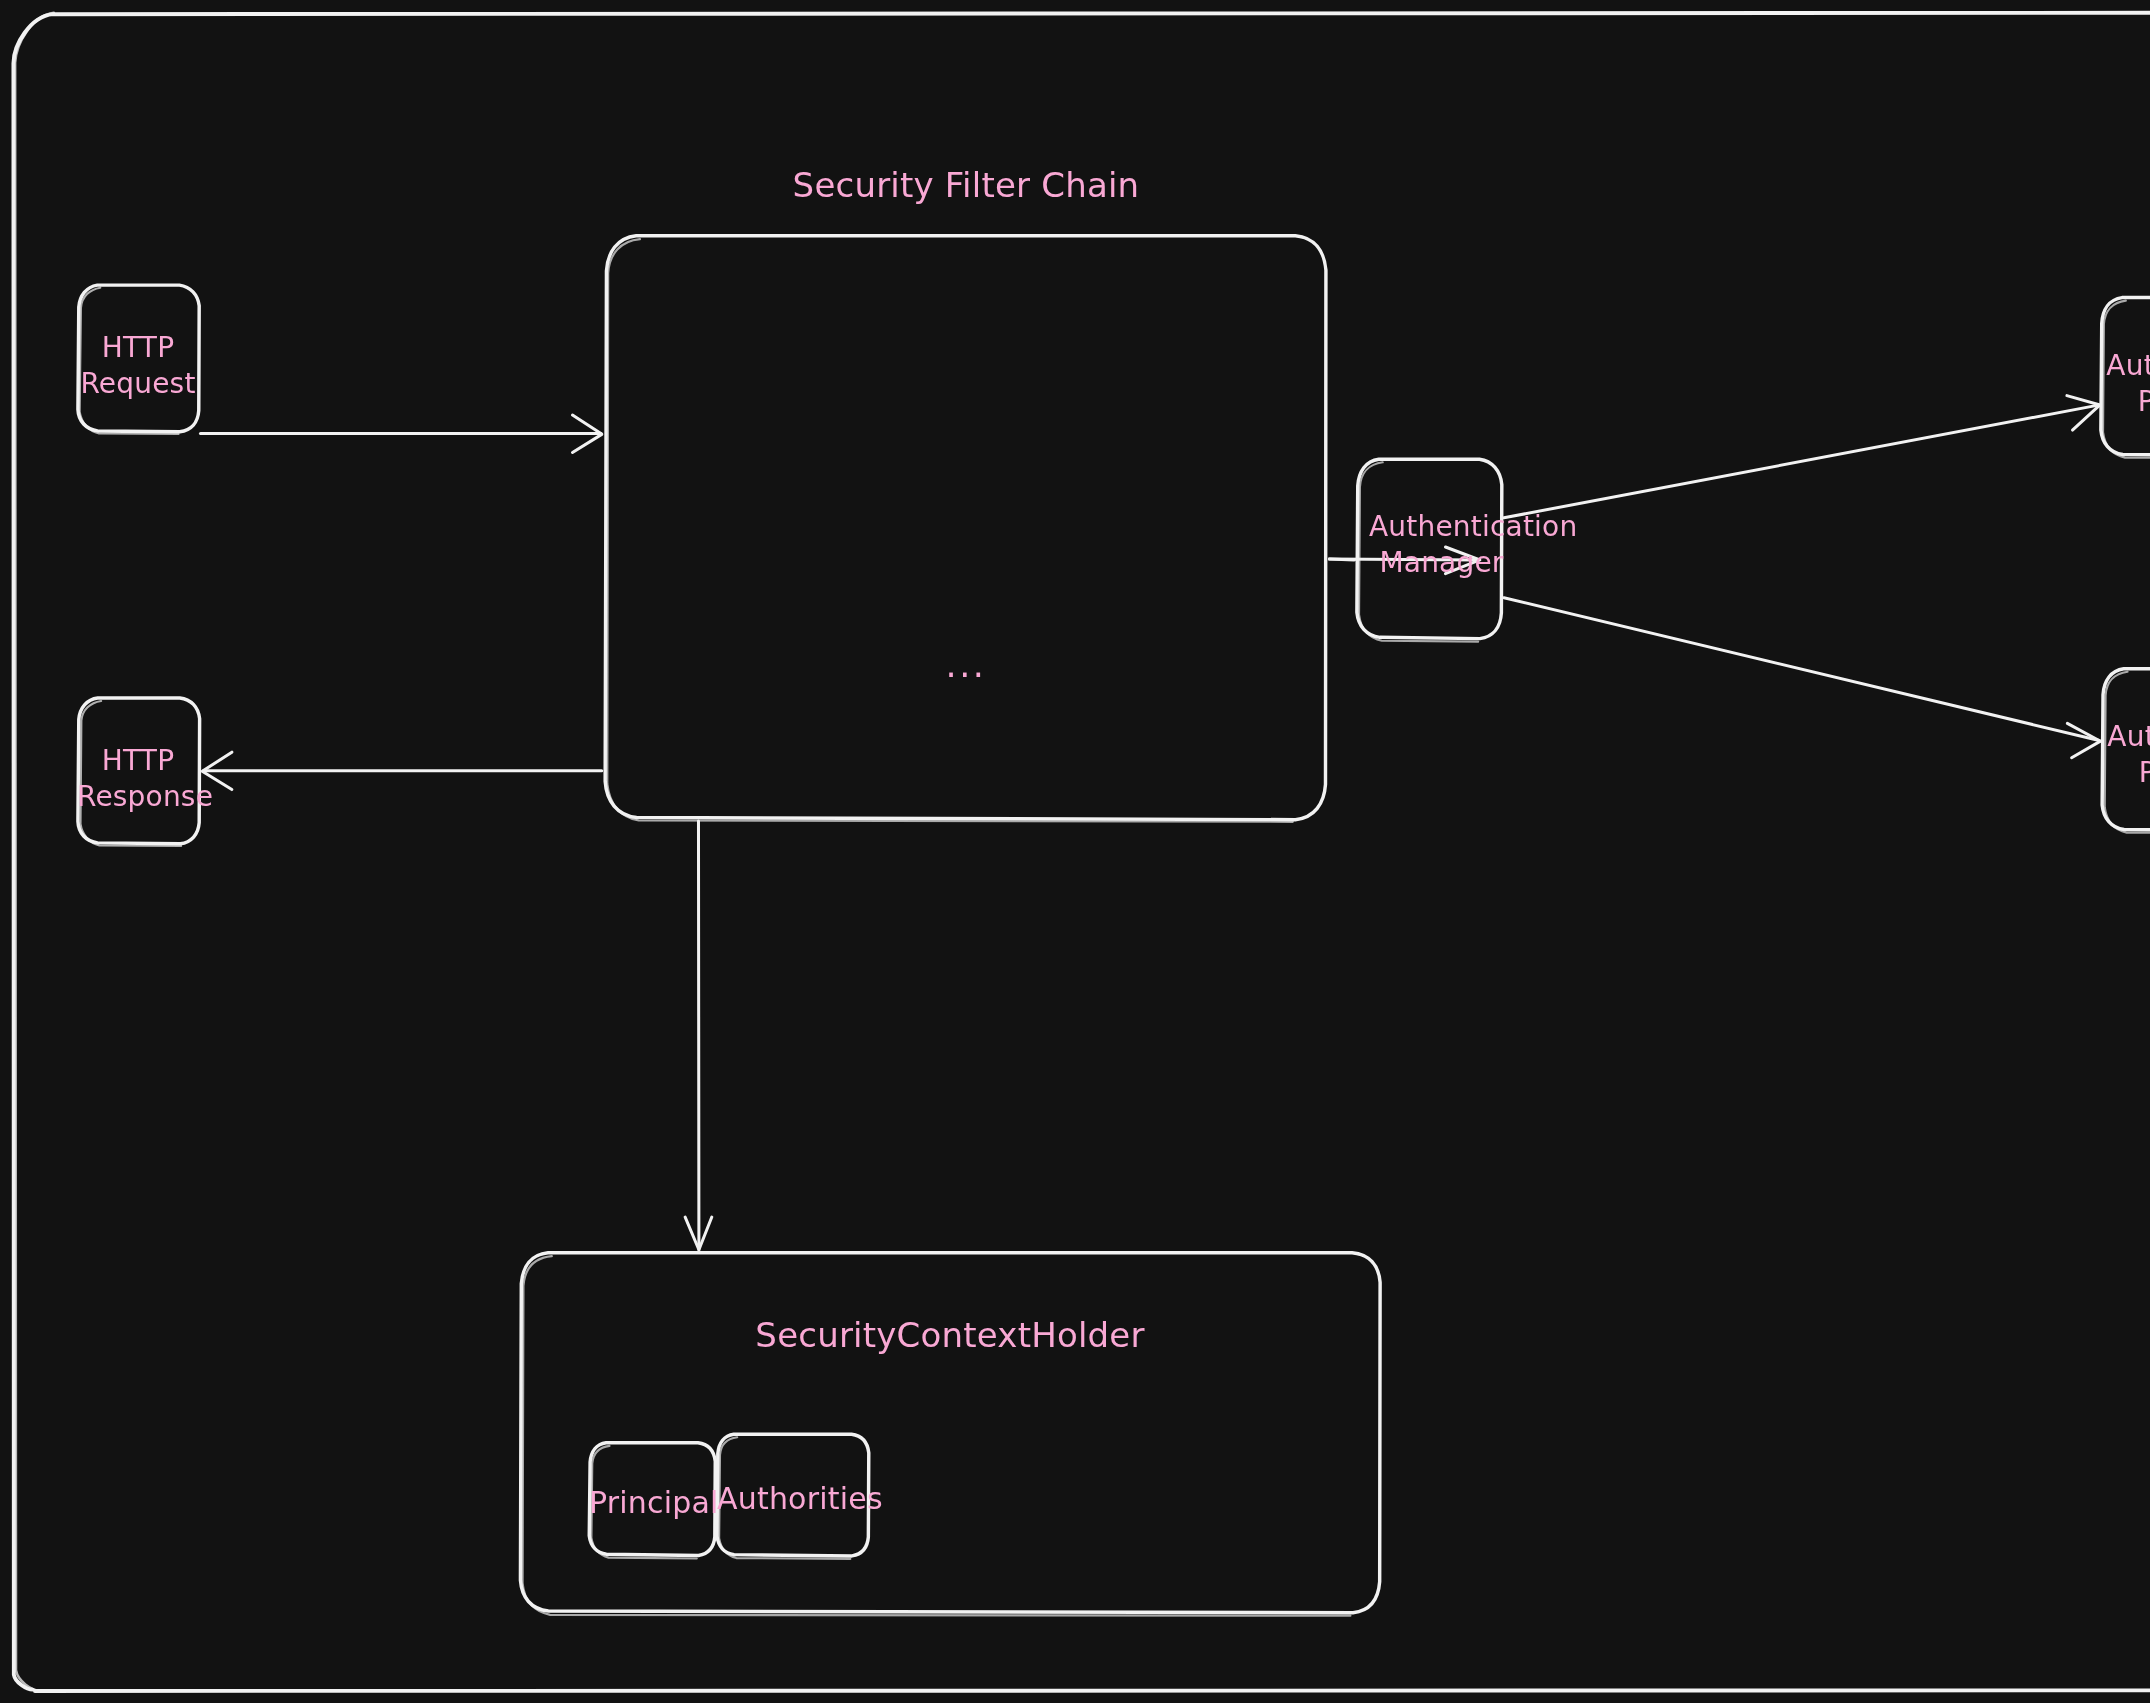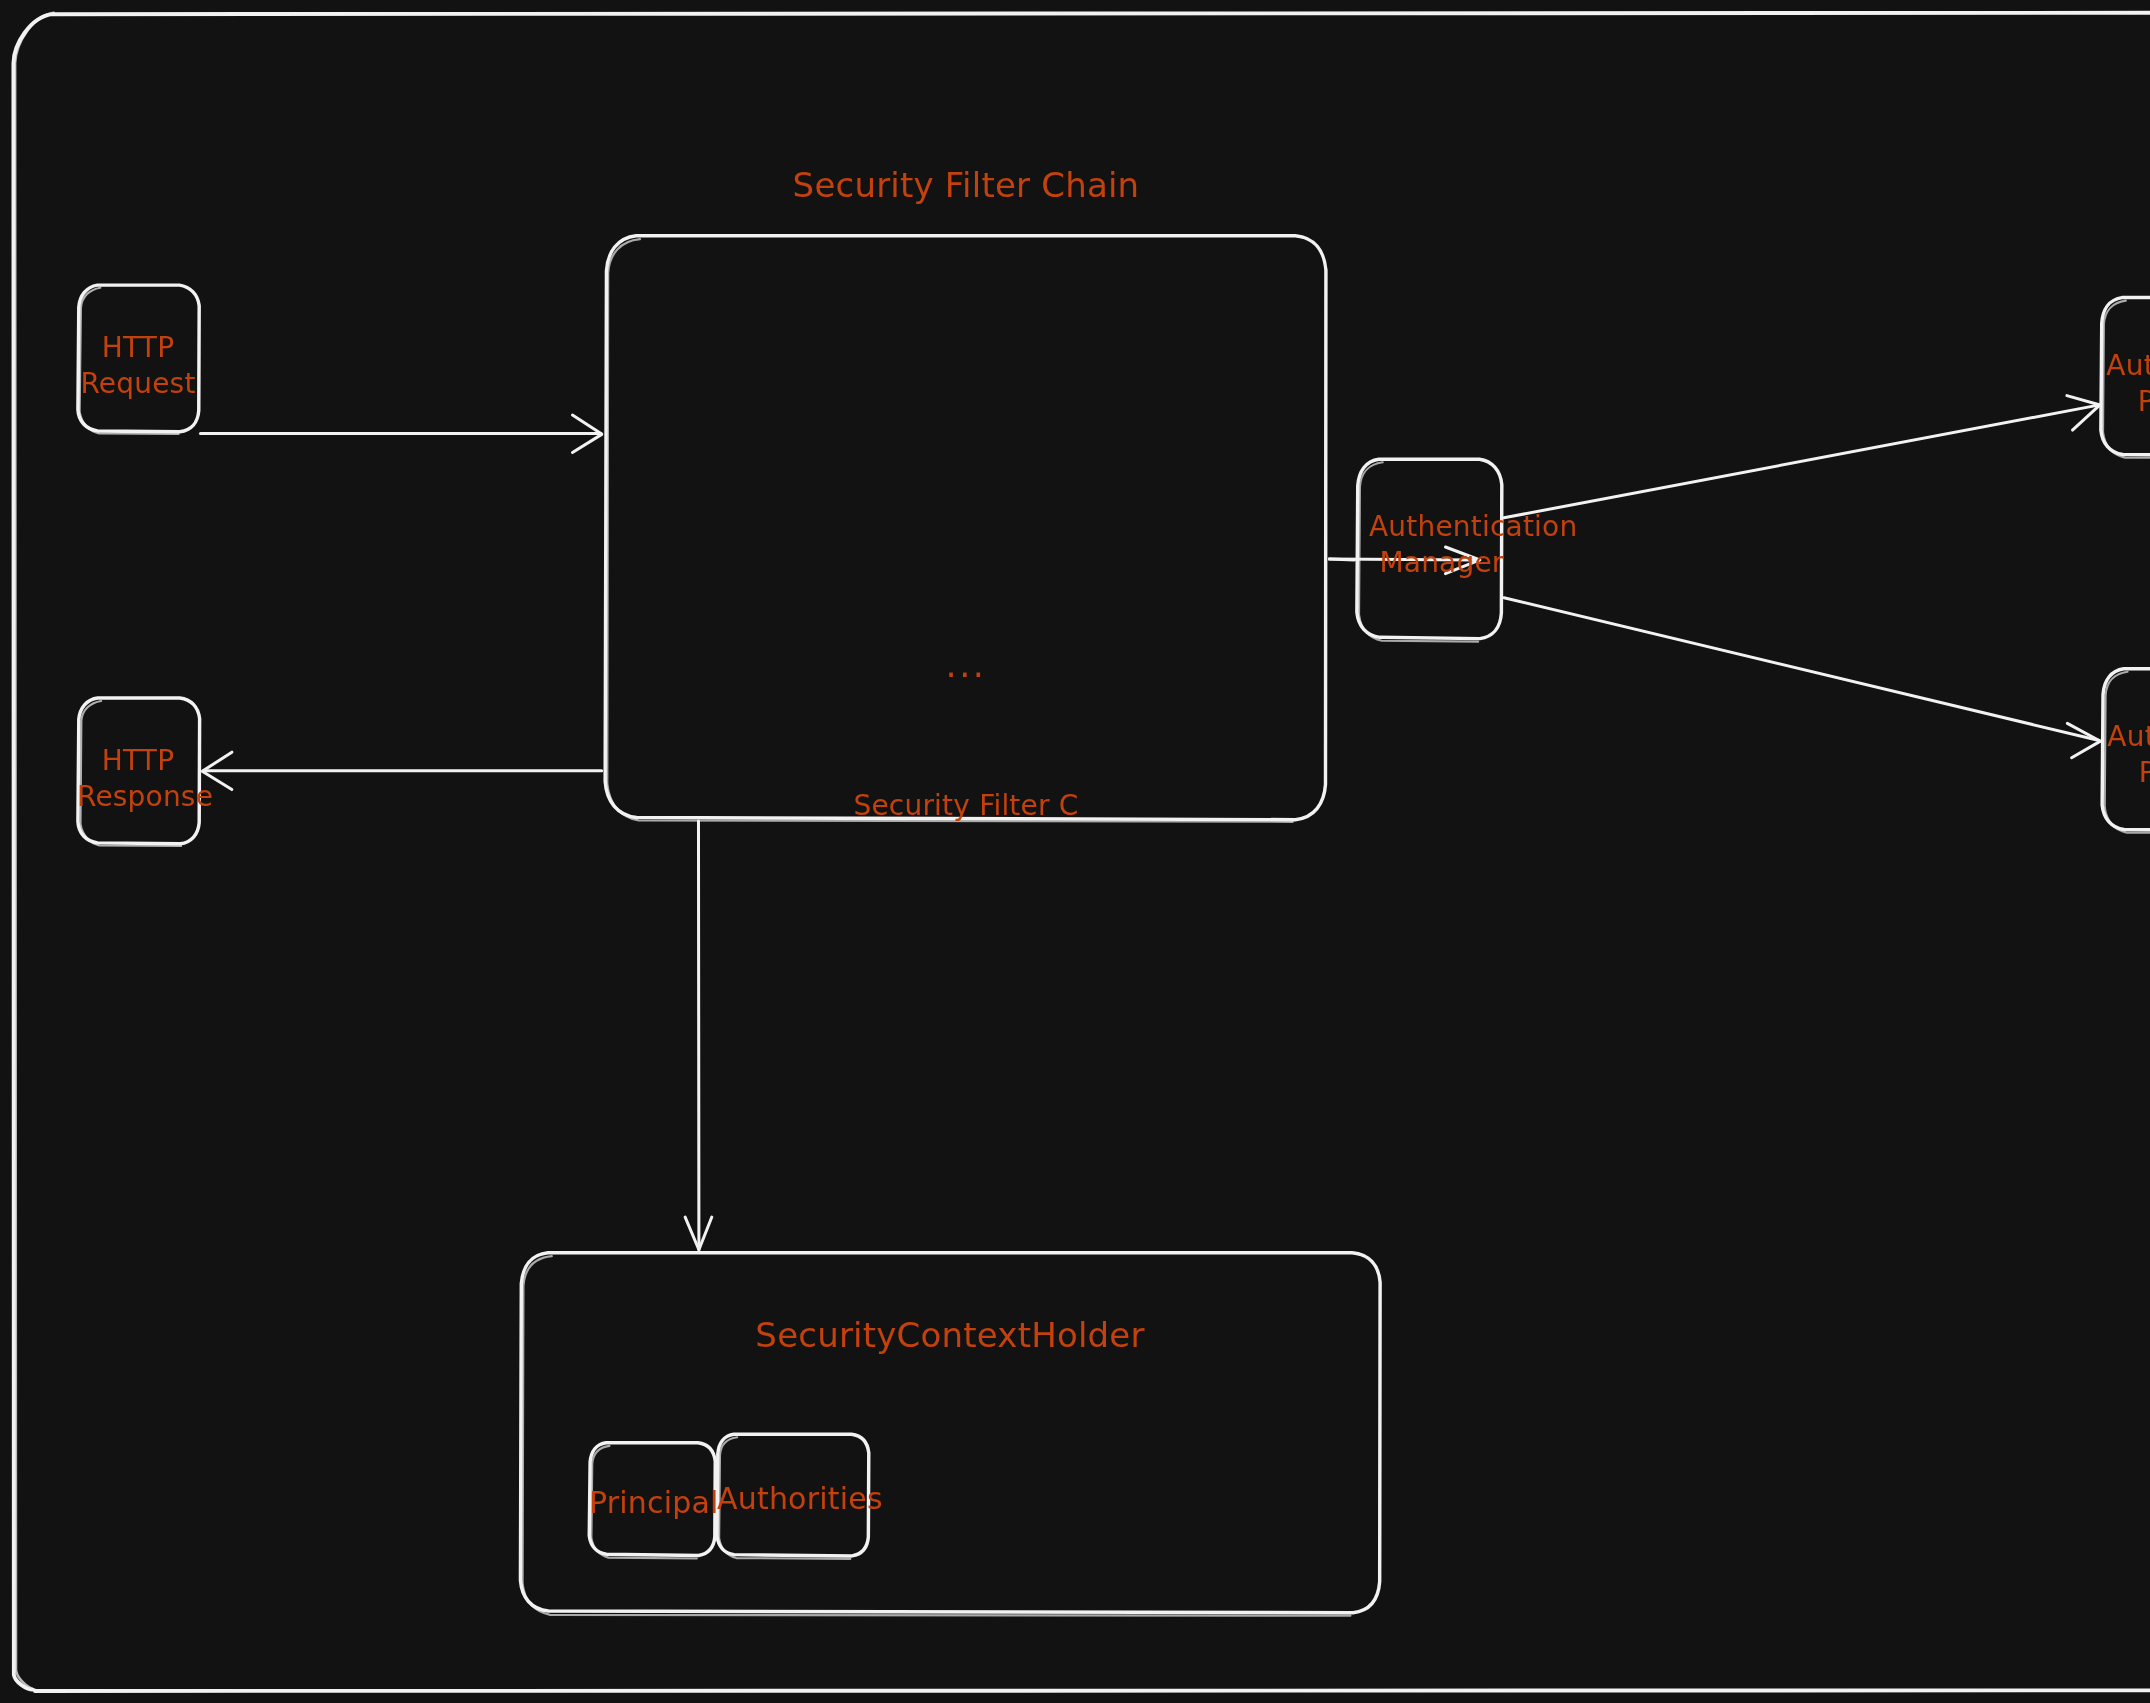--- a/index.html
+++ b/index.html
@@ -18,21 +18,21 @@
   }
   #sketch-layer {
     position: absolute;
     left: 0; top: 0;
     width: 3278px;
     height: 1703px;
     pointer-events: none;
   }
   .label {
     position: absolute;
-    color: #c2410c;
+    color: #f9a8d4;
     font-family: "DejaVu Sans", sans-serif;
     text-align: center;
     line-height: 1.30;
     white-space: pre;
     letter-spacing: 0.2px;
     user-select: none;
   }
   .node-label { font-size: 28px; }
   .group-title { font-size: 34px; }
   .sub-label   { font-size: 30px; }
@@ -178,21 +178,20 @@
 
   <div class="label node-label" style="left:77px; top:743px; width:122px;">HTTP
 Response</div>
 
   <div class="label group-title" style="left:605px; top:163px; width:722px;">Security Filter Chain</div>
 
 
 
   <div class="label ellipsis" style="left:605px; top:643px; width:722px;">...</div>
 
-  <div class="label node-label" style="left:605px; top:788px; width:722px;">Security Filter C</div>
 
   <div class="label node-label" style="left:1357px; top:509px; width:145px;margin-left:12px;">Authentication
 Manager</div>
 
   <div class="label node-label" style="left:2101px; top:348px; width:219px;">Authentication
 Provider A</div>
 
   <div class="label node-label" style="left:2102px; top:719px; width:219px;">Authentication
 Provider B</div>
 

